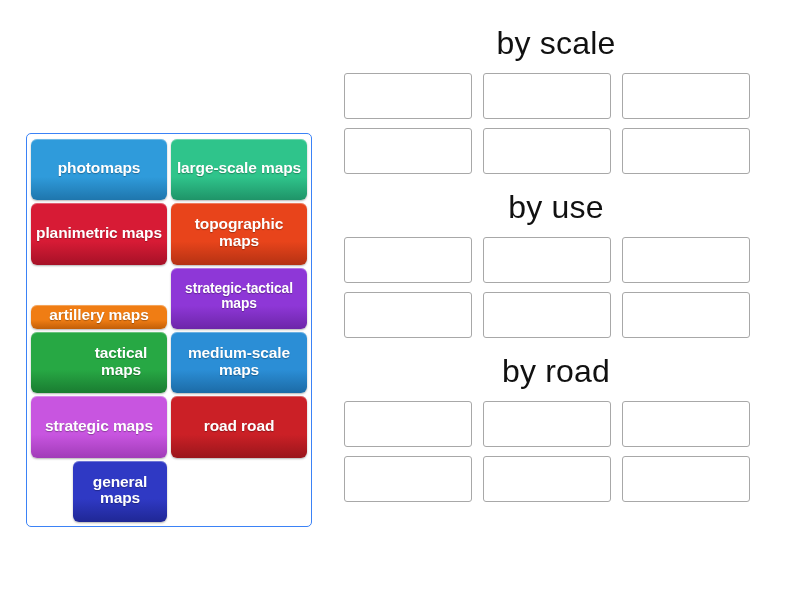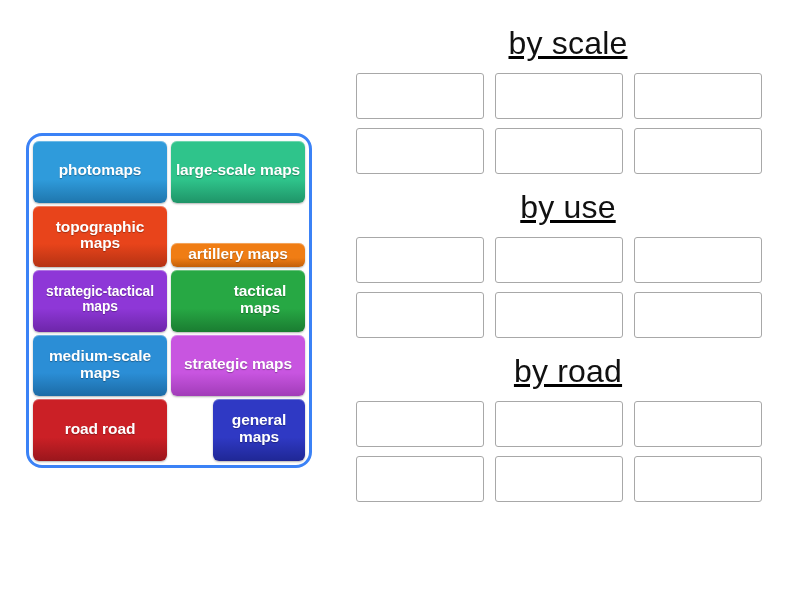--- a/index.html
+++ b/index.html
@@ -15,24 +15,24 @@
     overflow: hidden;
     position: relative;
   }
 
   
   #tile-tray {
     position: absolute;
     left: 26px;
     top: 133px;
     width: 286px;
-    height: 335px;
+    height: 394px;
     box-sizing: border-box;
-    border: 3px solid #3b82f6;
-    border-radius: 16px;
+    border: 1px solid #3b82f6;
+    border-radius: 5px;
     background: #ffffff;
     padding: 5px 4px 4px 4px;
   }
   .tile-grid {
     display: grid;
     grid-template-columns: 1fr 1fr;
     grid-auto-rows: 1fr;
     column-gap: 4px;
     row-gap: 3px;
     width: 100%;
@@ -56,24 +56,23 @@
     cursor: grab;
     user-select: none;
     overflow: hidden;
   }
   .tile .tile-label { display: block; }
   .tile.small { font-size: 13.8px; }
 
   
   #categories {
     position: absolute;
-    left: 356px;
+    left: 344px;
     top: 24px;
     width: 424px;
-    text-decoration: underline;
   }
   .category { margin-bottom: 14px; }
   .category-title {
     text-align: center;
     font-size: 32px;
     font-weight: normal;
     color: #111111;
     line-height: 1.22;
     margin: 0 0 10px 0;
     letter-spacing: 0.2px;
@@ -96,20 +95,23 @@
 </head>
 <body>
 
 <div id="tile-tray">
   <div class="tile-grid">
       <div class="tile" style="background: linear-gradient(rgb(47, 155, 219) 0%, rgb(47, 155, 219) 62%, rgb(31, 118, 173) 100%); box-shadow: rgba(255, 255, 255, 0.3) 0px 1px 0px inset, rgba(0, 0, 0, 0.3) 0px 1px 2px;">
         <span class="tile-label">photomaps</span>
       </div>
       <div class="tile" style="background: linear-gradient(rgb(47, 196, 139) 0%, rgb(47, 196, 139) 62%, rgb(31, 148, 104) 100%); box-shadow: rgba(255, 255, 255, 0.3) 0px 1px 0px inset, rgba(0, 0, 0, 0.3) 0px 1px 2px;">
         <span class="tile-label">large-scale maps</span>
+      </div>
+      <div class="tile" style="background: linear-gradient(rgb(215, 27, 53) 0%, rgb(215, 27, 53) 62%, rgb(166, 17, 39) 100%); box-shadow: rgba(255, 255, 255, 0.3) 0px 1px 0px inset, rgba(0, 0, 0, 0.3) 0px 1px 2px;">
+        <span class="tile-label">planimetric maps</span>
       </div>
       <div class="tile" style="background: linear-gradient(rgb(232, 68, 27) 0%, rgb(232, 68, 27) 62%, rgb(181, 50, 19) 100%); box-shadow: rgba(255, 255, 255, 0.3) 0px 1px 0px inset, rgba(0, 0, 0, 0.3) 0px 1px 2px;">
         <span class="tile-label">topographic maps</span>
       </div>
       <div class="tile" style="background: linear-gradient(rgb(240, 125, 20) 0%, rgb(240, 125, 20) 62%, rgb(194, 95, 8) 100%); box-shadow: rgba(255, 255, 255, 0.3) 0px 1px 0px inset, rgba(0, 0, 0, 0.3) 0px 1px 2px; margin-top: 37px;">
         <span class="tile-label">artillery maps</span>
       </div>
       <div class="tile small" style="background: linear-gradient(rgb(142, 55, 215) 0%, rgb(142, 55, 215) 62%, rgb(109, 38, 169) 100%); box-shadow: rgba(255, 255, 255, 0.3) 0px 1px 0px inset, rgba(0, 0, 0, 0.3) 0px 1px 2px;">
         <span class="tile-label">strategic-tactical maps</span>
       </div>

